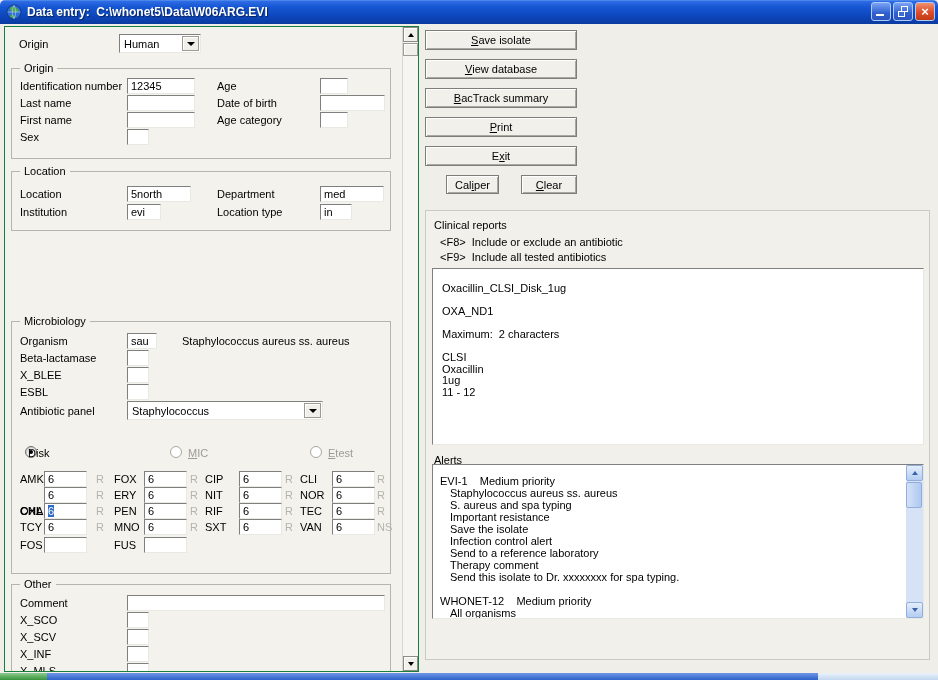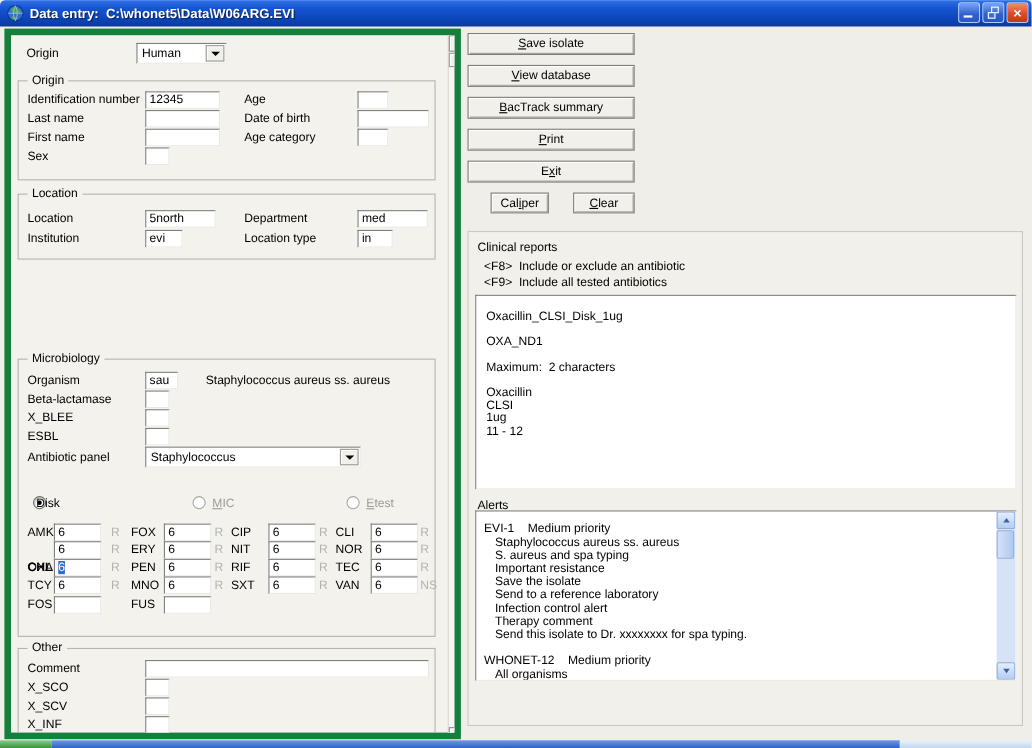--- a/index.html
+++ b/index.html
@@ -14,21 +14,21 @@
   .title-text{color:#fff;font-weight:bold;font-size:12px;margin-left:5px;white-space:pre;text-shadow:1px 1px 1px rgba(0,0,0,.55)}
   .tb-btns{position:absolute;right:3px;top:2px;display:flex;gap:2px}
   .tb-btn{width:20px;height:19px;border-radius:3px;border:1px solid #AFCAF8;position:relative;
     background:linear-gradient(180deg,#7AA4F4,#3060CE 60%,#2A55BE)}
   .tb-btn.close{background:linear-gradient(180deg,#F09070,#DC4C28 55%,#C03A18)}
   .g-min{position:absolute;left:4px;bottom:4px;width:8px;height:2px;background:#fff}
   .g-res1{position:absolute;right:4px;top:3px;width:7px;height:6px;border:1px solid #fff}
   .g-res2{position:absolute;left:4px;bottom:3px;width:7px;height:6px;border:1px solid #fff;background:#3C6CD8}
   .g-x{position:absolute;left:0;top:0;right:0;bottom:0;color:#fff;font-weight:bold;font-size:13px;line-height:17px;text-align:center}
   
-  .panel{position:absolute;left:4px;top:26px;width:415px;height:646px;background:#F3F2EC;border:6px solid #15803d;overflow:hidden}
+  .panel{position:absolute;left:4px;top:26px;width:415px;height:646px;background:#F3F2EC;border:1px solid #15803d;overflow:hidden}
   .grp{position:absolute;border:1px solid #B6B5AC}
   .grp-title{position:absolute;top:-8px;left:8px;background:#F3F2EC;padding:0 4px;line-height:14px;white-space:nowrap}
   .lbl{position:absolute;white-space:nowrap;line-height:13px}
   .field{position:absolute;height:16px;background:#fff;border:1px solid;border-color:#7F7F7F #E9E9E4 #E9E9E4 #7F7F7F;
     padding:1px 2px 0 3px;line-height:12px;overflow:hidden;white-space:nowrap}
   .sel-val{background:#316AC5;color:#fff}
   .combo{position:absolute;height:19px;background:#fff;border:1px solid;border-color:#7F7F7F #E9E9E4 #E9E9E4 #7F7F7F;
     padding:2px 20px 0 4px;line-height:14px;white-space:nowrap}
   .combo-btn{position:absolute;right:1px;top:1px;bottom:1px;width:17px;background:#F0EFE9;border:1px solid #9B9B94;
     box-shadow:inset 1px 1px 0 #fff;display:flex;align-items:center;justify-content:center}
@@ -243,43 +243,43 @@
         <div class="cr-line">&lt;F8&gt;  Include or exclude an antibiotic</div>
         <div class="cr-line">&lt;F9&gt;  Include all tested antibiotics</div>
       </div>
     <div class="whitebox" id="info-box" style="left:6px;top:57px;width:492px;height:177px;padding:14px 8px 0 9px;overflow:hidden">
         <div class="line">Oxacillin_CLSI_Disk_1ug</div>
         <div class="line">&nbsp;</div>
         <div class="line">OXA_ND1</div>
         <div class="line">&nbsp;</div>
         <div class="line">Maximum:  2 characters</div>
         <div class="line">&nbsp;</div>
+        <div class="line">CLSI</div>
         <div class="line">Oxacillin</div>
-        <div class="line">CLSI</div>
         <div class="line">1ug</div>
         <div class="line">11 - 12</div>
       </div>
     <span class="lbl" style="left:8px;top:243px">Alerts</span>
     <div class="whitebox" id="alerts-box" style="left:6px;top:253px;width:492px;height:155px;padding:10px 24px 0 7px;overflow:hidden">
       <div class="xp-sb">
         <div class="xp-btn" style="top:0">
             <span class="xp-tri-up"></span>
           </div>
         <div class="xp-thumb"></div>
         <div class="xp-btn" style="bottom:0">
             <span class="xp-tri-down"></span>
           </div>
       </div>
     <div class="al-line">EVI-1    Medium priority</div>
         <div class="al-line ind">Staphylococcus aureus ss. aureus</div>
         <div class="al-line ind">S. aureus and spa typing</div>
         <div class="al-line ind">Important resistance</div>
         <div class="al-line ind">Save the isolate</div>
+        <div class="al-line ind">Infection control alert</div>
         <div class="al-line ind">Send to a reference laboratory</div>
-        <div class="al-line ind">Infection control alert</div>
         <div class="al-line ind">Therapy comment</div>
         <div class="al-line ind">Send this isolate to Dr. xxxxxxxx for spa typing.</div>
         <div class="al-line">&nbsp;</div>
         <div class="al-line">WHONET-12    Medium priority</div>
         <div class="al-line ind">All organisms</div>
       </div>
   </div>
 
   <div class="abs" style="left:0;top:673px;width:47px;height:7px;background:linear-gradient(180deg,#8CCA8C,#37943B)"></div>
   <div class="abs" style="left:47px;top:673px;width:771px;height:7px;background:linear-gradient(180deg,#6E96E8,#2E62C8)"></div>

